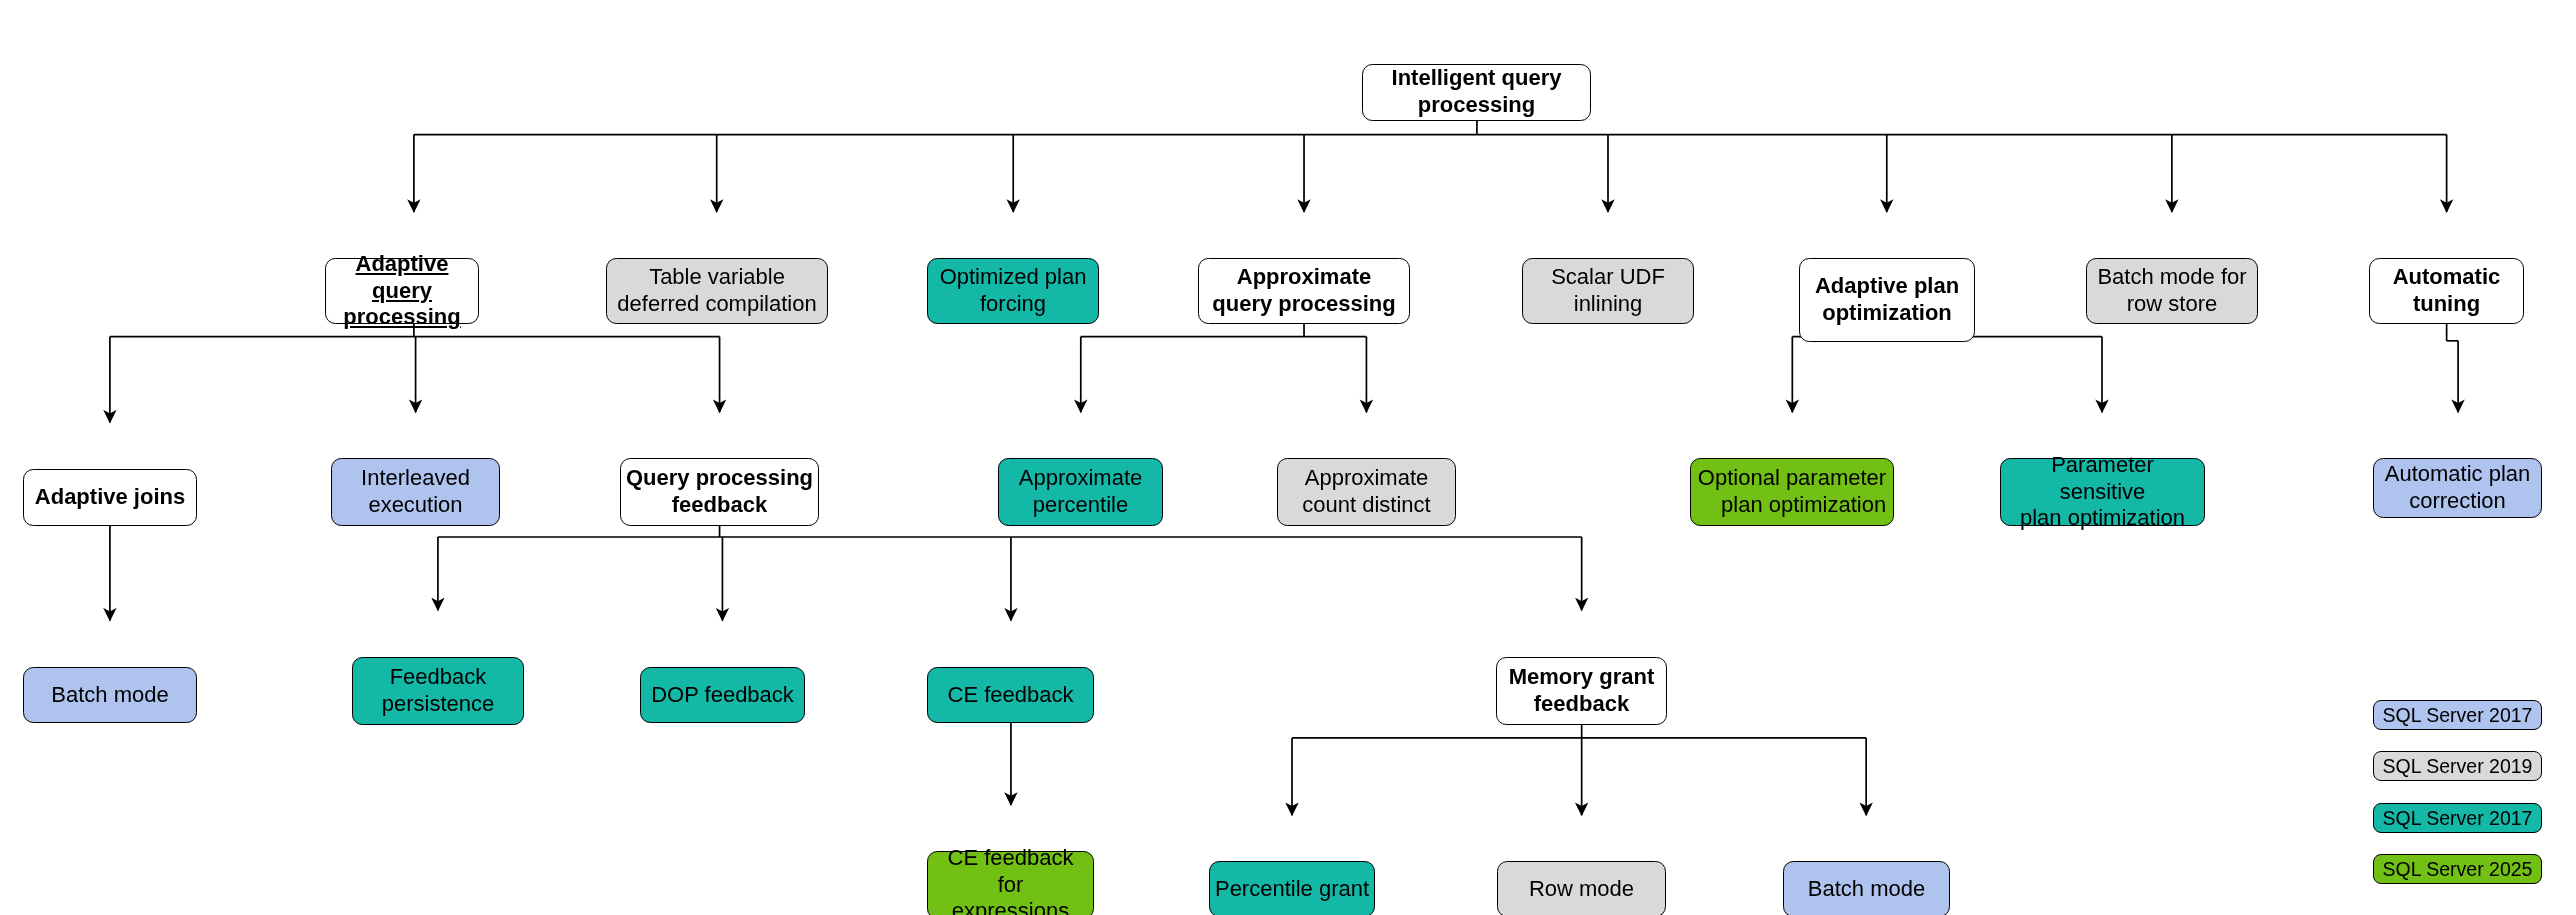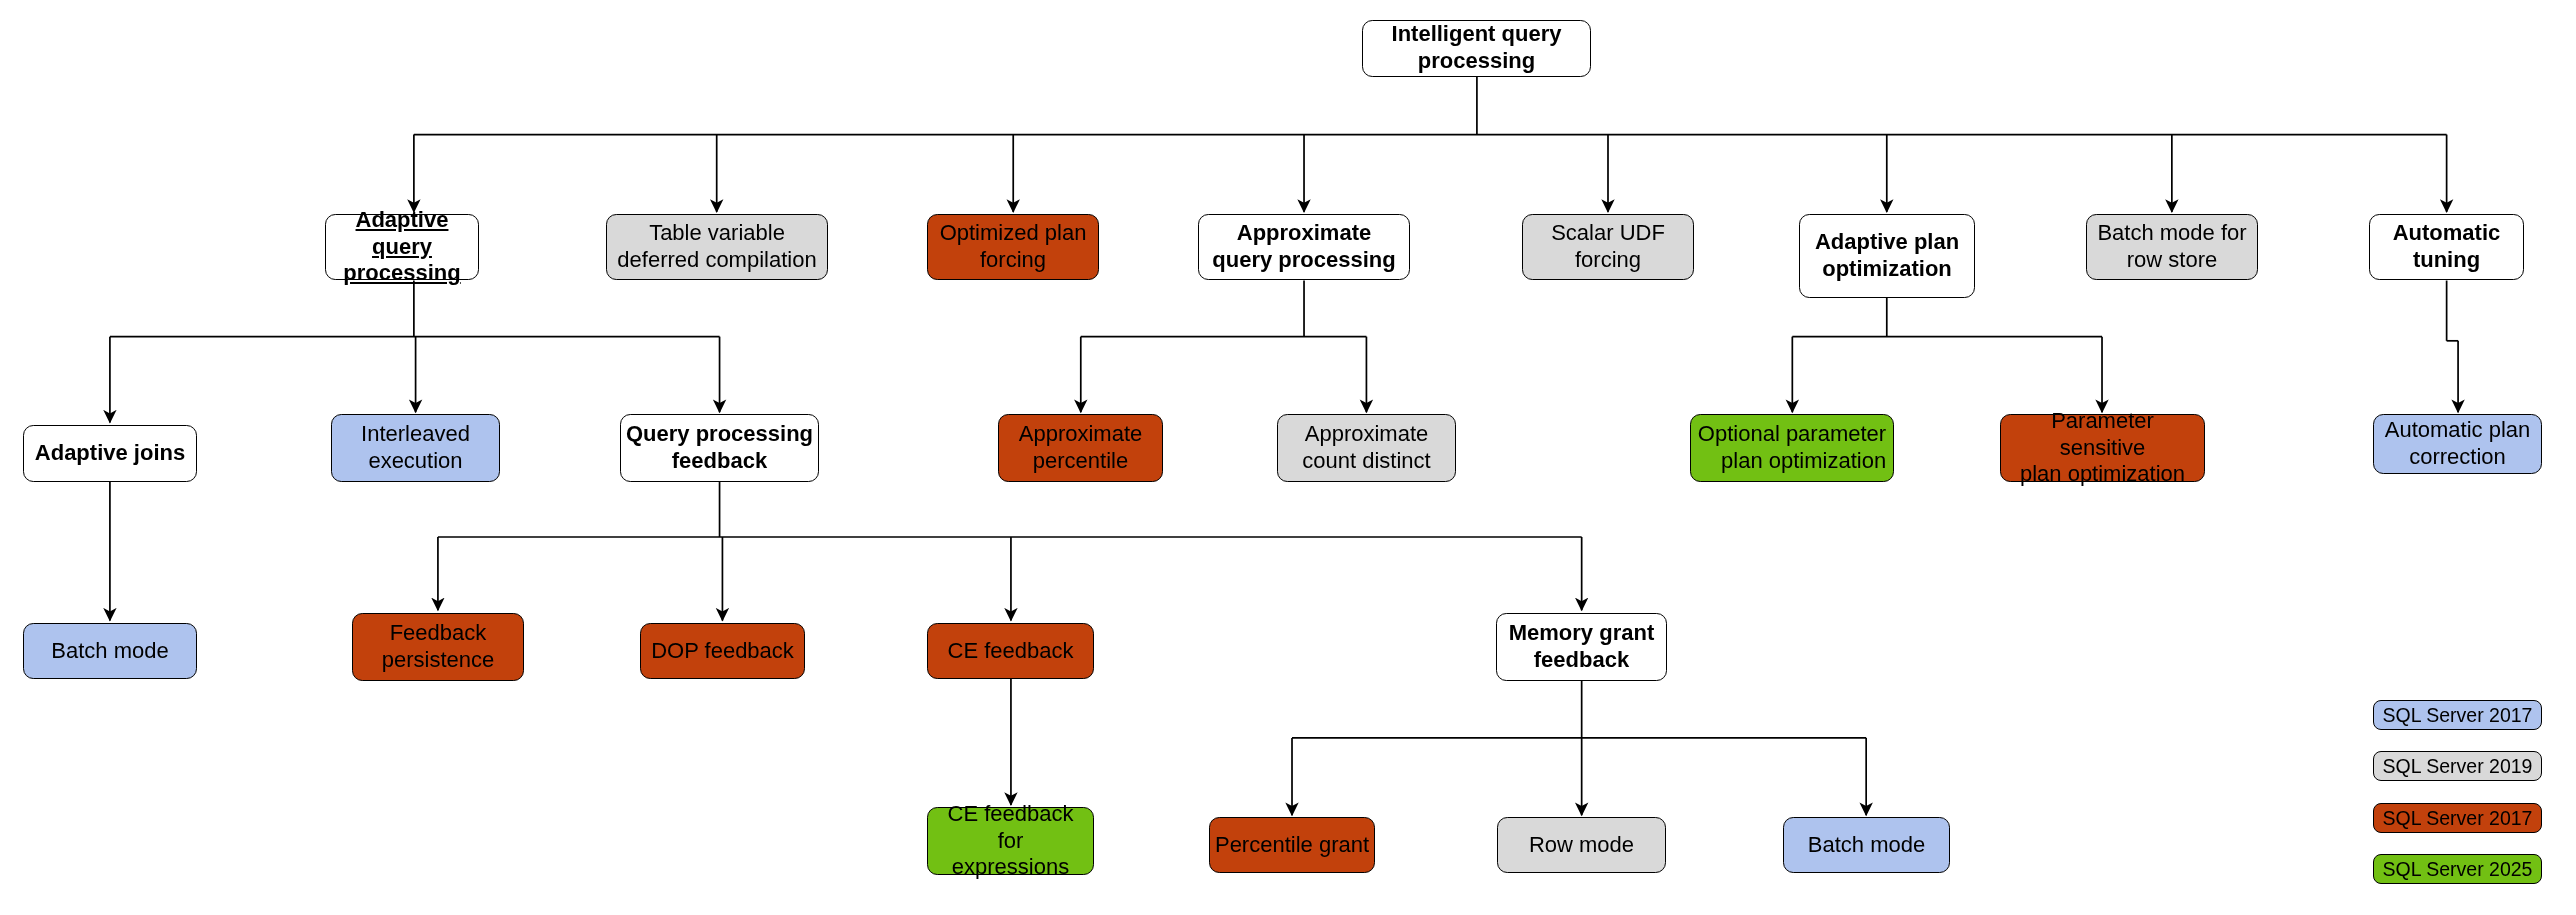--- a/index.html
+++ b/index.html
@@ -30,24 +30,25 @@
     border-radius: 10.3px;
     display: flex;
     align-items: center;
     justify-content: center;
     text-align: center;
     color: #000000;
     line-height: 1.22;
     padding: 2.3px 4.6px;
     white-space: pre-line;
     font-size: 22px;
+    margin-top: 44px;
   }
   .fill-white  { background: #ffffff; font-weight: 700; }
   .fill-gray   { background: #d9d9d9; font-weight: 400; }
-  .fill-gold   { background: #c2410c; font-weight: 400; }
+  .fill-gold   { background: #14b8a6; font-weight: 400; }
   .fill-blue   { background: #aec3ee; font-weight: 400; }
   .fill-green  { background: #72c013; font-weight: 400; }
 
   .legend-item {
     position: absolute;
     box-sizing: border-box;
     border: 1.7px solid #000000;
     border-radius: 8px;
     display: flex;
     align-items: center;
@@ -116,21 +117,21 @@
 processing</div>
       <div class="node fill-white" style="left: 325px; top: 214px; width: 154px; height: 66px; text-decoration: underline;">Adaptive query
 processing</div>
       <div class="node fill-gray" style="left: 606px; top: 214px; width: 222px; height: 66px;">Table variable
 deferred compilation</div>
       <div class="node fill-gold" style="left: 927px; top: 214px; width: 172px; height: 66px;">Optimized plan
 forcing</div>
       <div class="node fill-white" style="left: 1198px; top: 214px; width: 212px; height: 66px;">Approximate
 query processing</div>
       <div class="node fill-gray" style="left: 1522px; top: 214px; width: 172px; height: 66px;">Scalar UDF
-forcing</div>
+inlining</div>
       <div class="node fill-white" style="left: 1799px; top: 214px; width: 176px; height: 84px;">Adaptive plan
 optimization</div>
       <div class="node fill-gray" style="left: 2086px; top: 214px; width: 172px; height: 66px;">Batch mode for
 row store</div>
       <div class="node fill-white" style="left: 2369px; top: 214px; width: 155px; height: 66px;">Automatic
 tuning</div>
       <div class="node fill-white" style="left: 23px; top: 425px; width: 174px; height: 57px;">Adaptive joins</div>
       <div class="node fill-blue" style="left: 331px; top: 414px; width: 169px; height: 68px;">Interleaved
 execution</div>
       <div class="node fill-white" style="left: 620px; top: 414px; width: 199px; height: 68px;">Query processing

